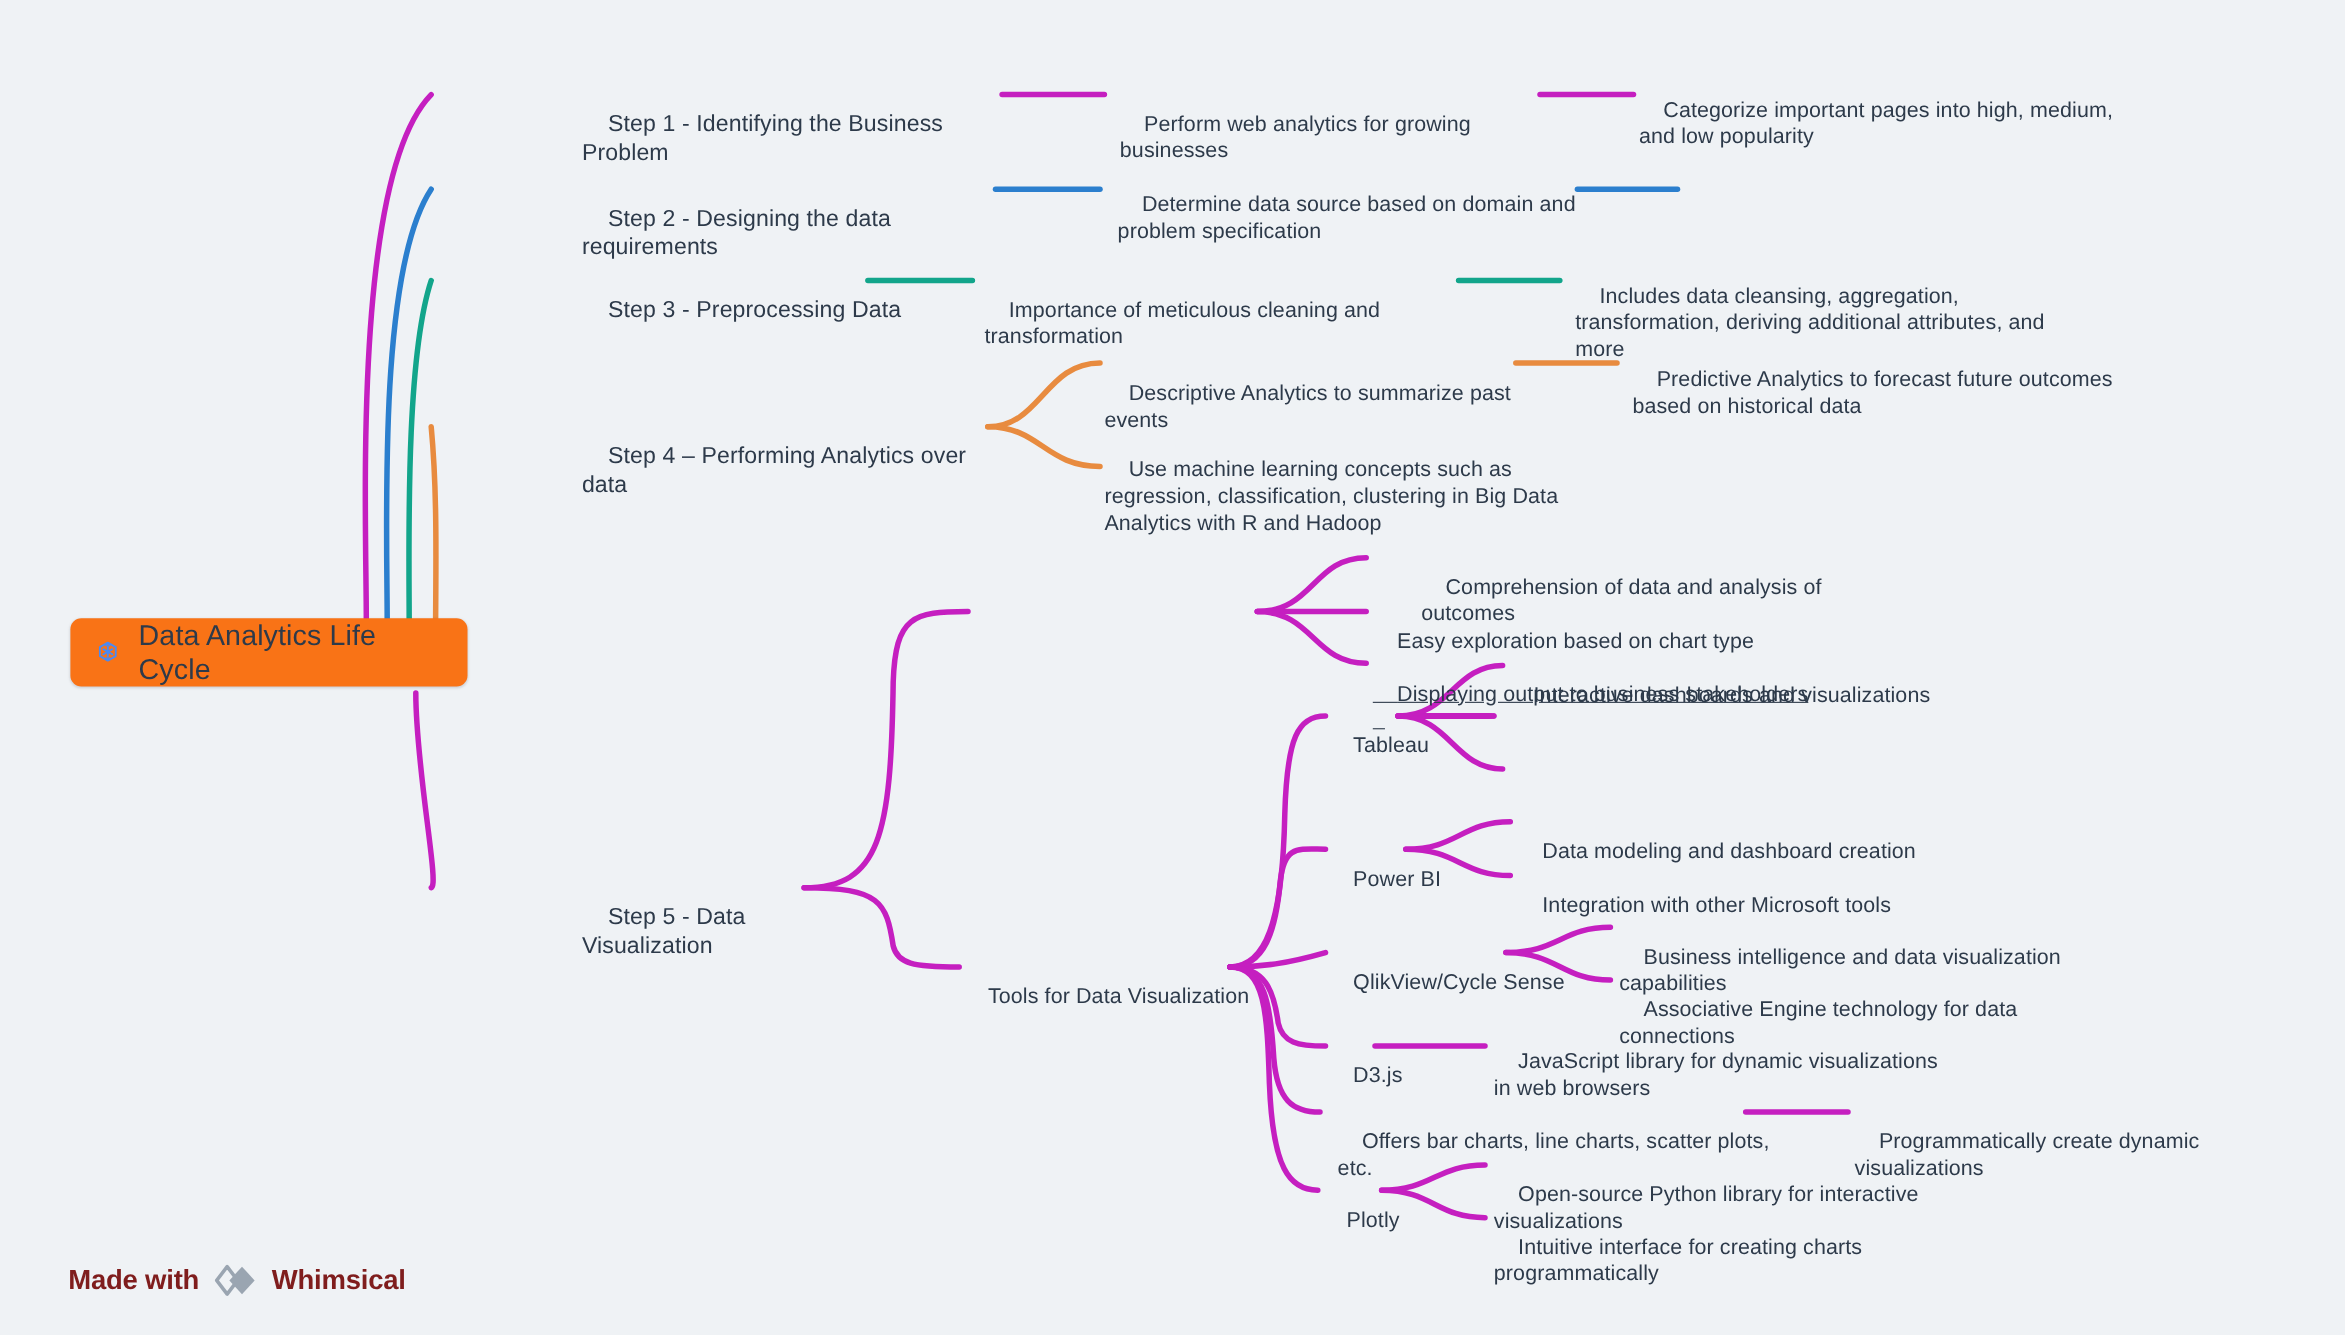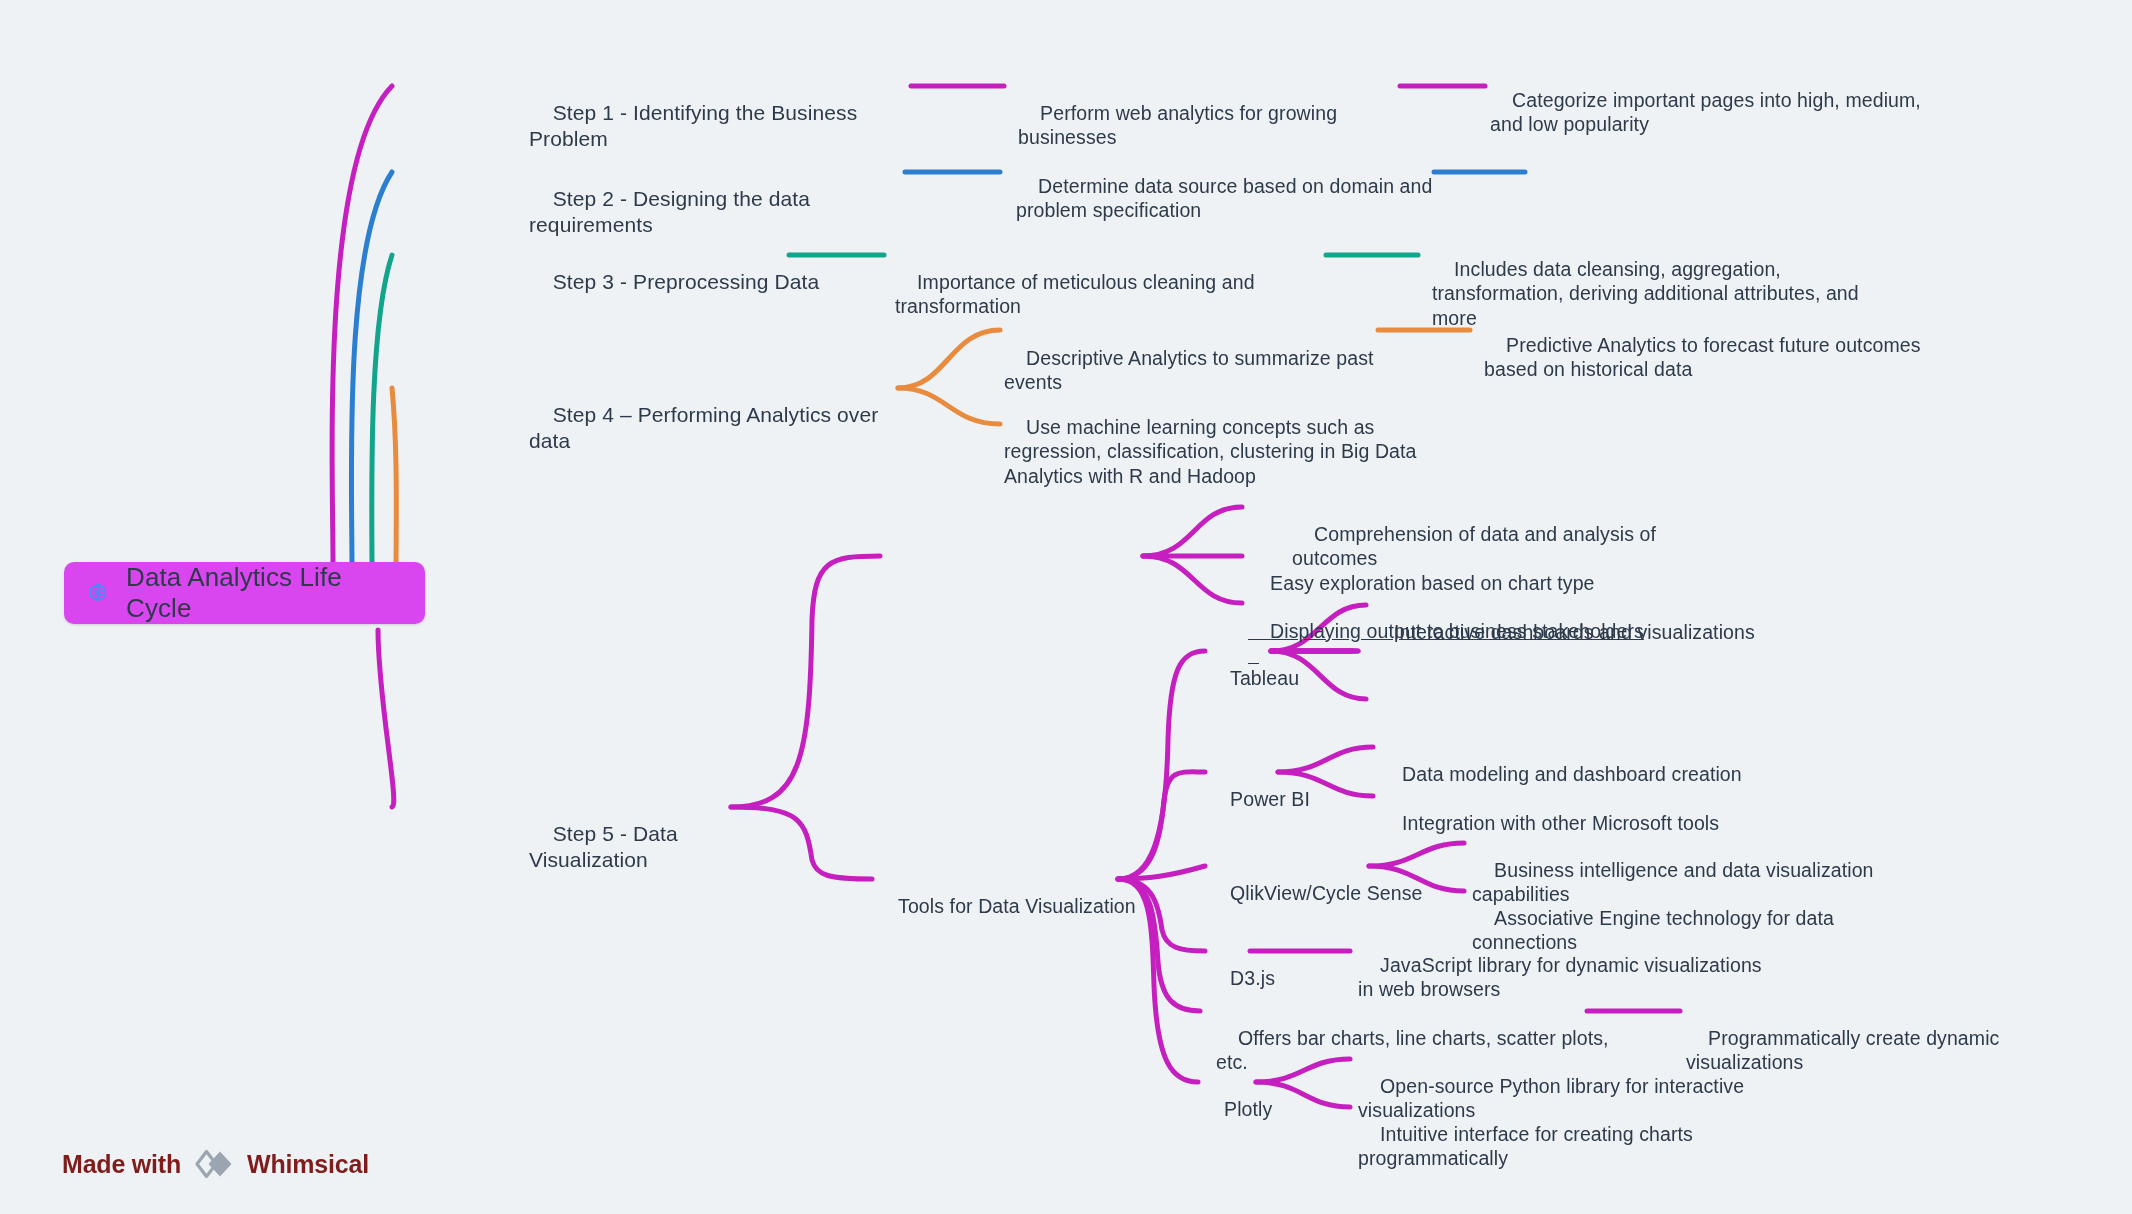--- a/index.html
+++ b/index.html
@@ -34,21 +34,21 @@
     letter-spacing: 0.1px;
     white-space: pre-wrap;
   }
   .node.l1 { font-size: 21px; line-height: 26px; }
   .root-node {
     position: absolute;
     left: 64px;
     top: 562px;
     width: 361px;
     height: 62px;
-    background: #d946ef;
+    background: #f97316;
     border-radius: 10px;
     box-shadow: 0 1px 3px rgba(16,24,40,.10), 0 1px 2px rgba(16,24,40,.06);
     display: flex;
     align-items: center;
     padding: 0 22px;
     box-sizing: border-box;
   }
   .root-icon {
     width: 24px;
     height: 24px;

